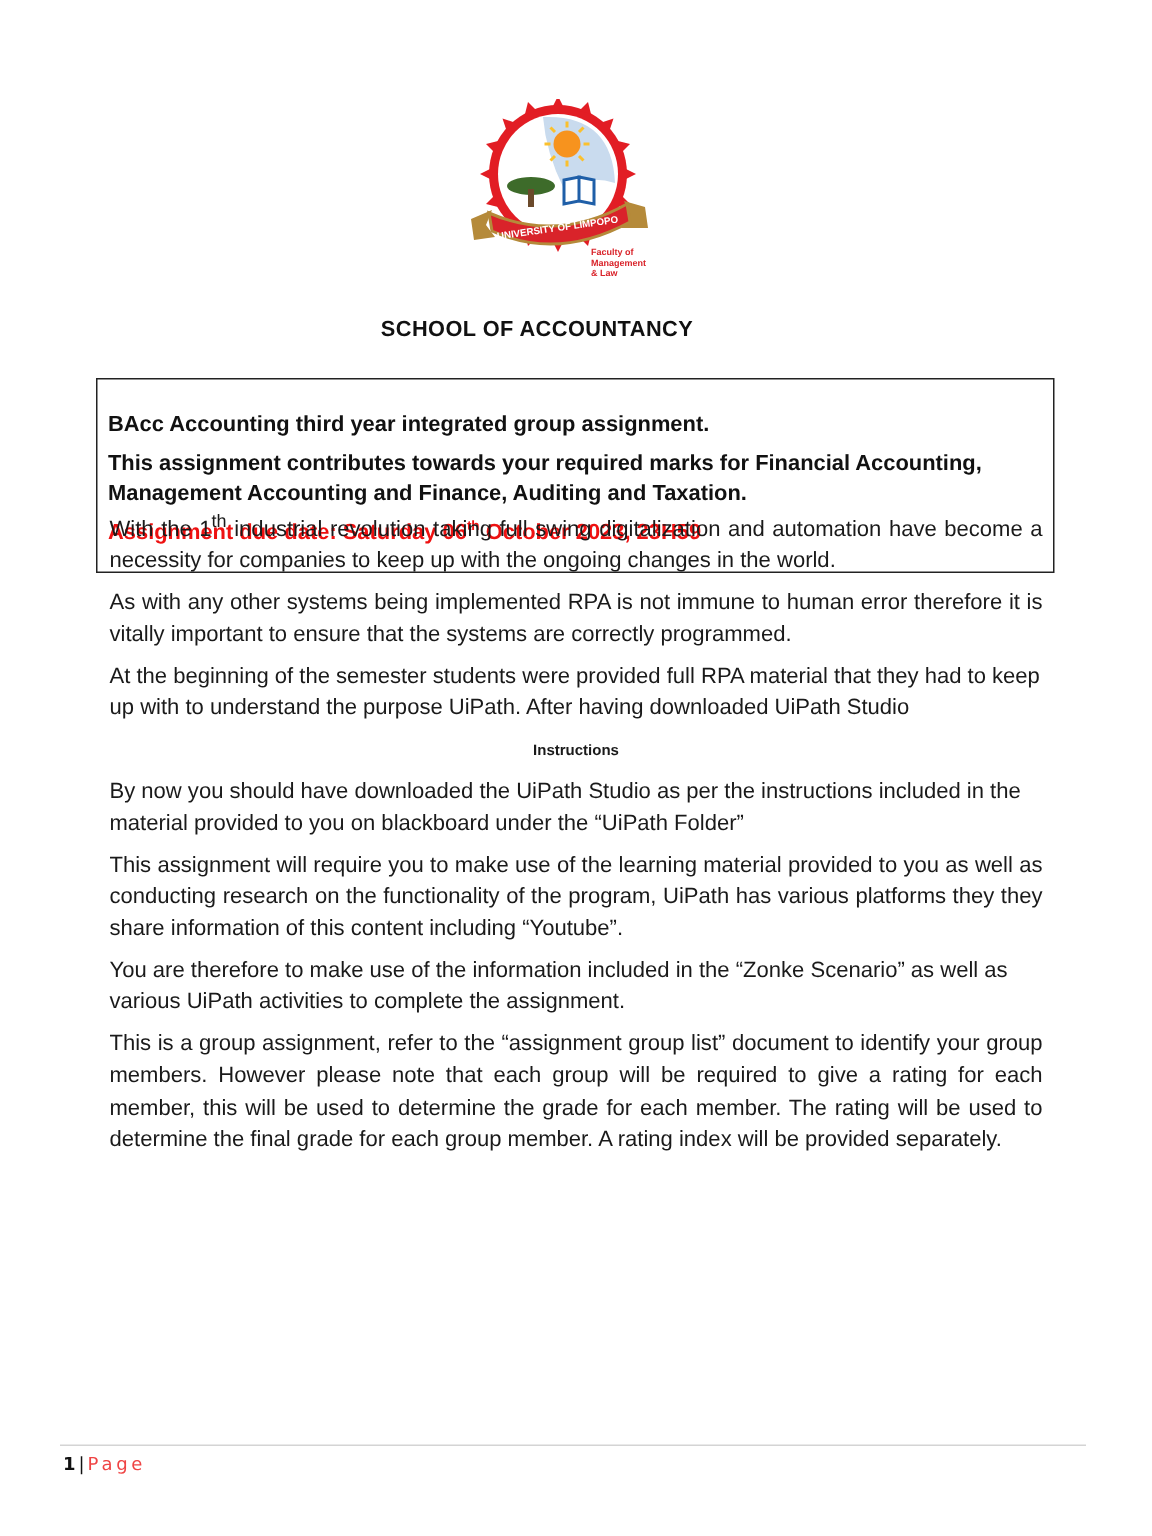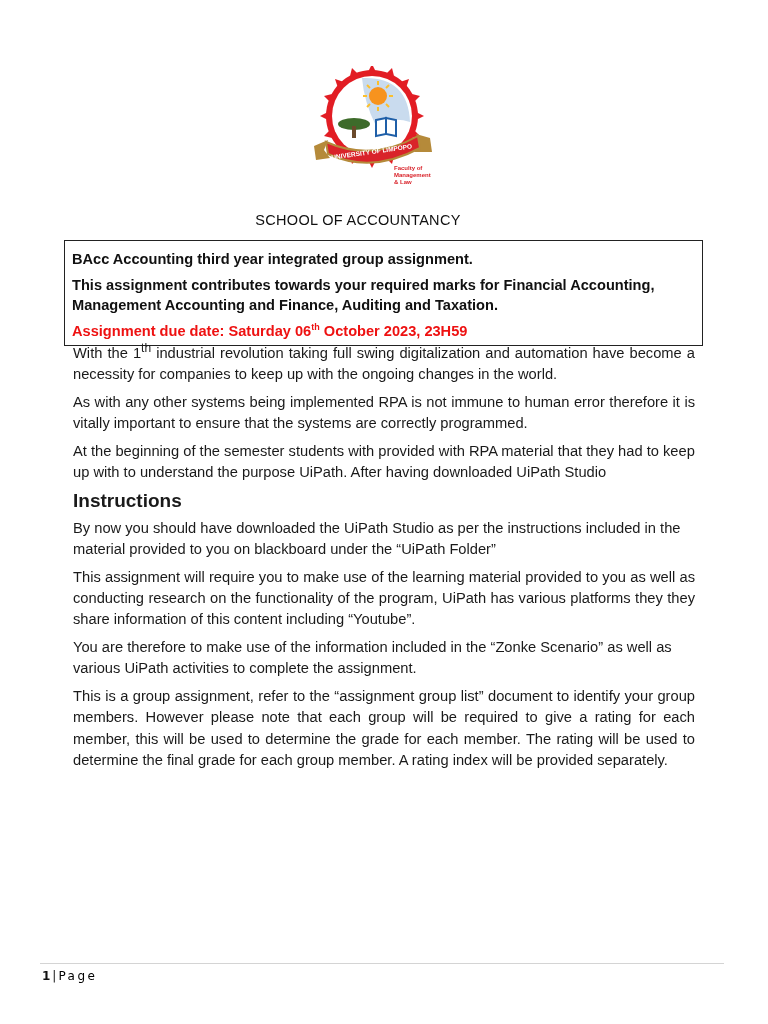--- a/index.html
+++ b/index.html
@@ -21,33 +21,33 @@
       top: 66px;
       width: 128px;
       height: 124px;
     }
     .school-title {
       position: absolute;
       top: 212px;
       left: 0;
       width: 716px;
       text-align: center;
-      font-weight: normal;
+      font-weight: bold;
       font-size: 14.5px;
       letter-spacing: 0.3px;
       color: #111;
     }
     .info-box {
       position: absolute;
       left: 64px;
-      top: 240px;
+      top: 252px;
       width: 623px;
       height: 88px;
       border: 1.5px solid #222;
-      padding: 8px 7px;
+      padding: 20px 7px;
       box-sizing: content-box;
     }
     .info-box p {
       margin: 0;
       font-weight: bold;
       font-size: 14.6px;
       line-height: 20px;
       color: #111;
     }
     .info-box .gap { height: 6px; }
@@ -68,23 +68,24 @@
     .body-text p {
       margin: 0 0 6.5px 0;
       font-size: 14.7px;
       line-height: 21.3px;
       text-align: justify;
       color: #1a1a1a;
     }
     .body-text p.left { text-align: left; }
     .body-text h3 {
       margin: 0 0 6px 0;
-      font-size: 19px;
+      font-size: 10px;
       line-height: 21.3px;
       font-weight: bold;
+      text-align: center;
     }
     .sup-big {
       font-size: 12px;
       vertical-align: 6px;
       line-height: 0;
     }
     .footer-line {
       position: absolute;
       left: 40px;
       top: 963px;
@@ -103,21 +104,21 @@
     .footer .num {
       font-weight: bold;
       color: #111;
     }
     .footer .sep {
       color: #111;
       margin: 0 2px;
     }
     .footer .pg {
       letter-spacing: 2.5px;
-      color: #000000;
+      color: #ef4444;
     }
   </style>
 </head>
 <body>
 
 <div class="logo">
   <svg width="128" height="124" viewBox="0 0 128 124">
 
     <g transform="translate(60,50)">
       <circle r="46" fill="#e21d24"></circle>
@@ -179,21 +180,21 @@
   <p>BAcc Accounting third year integrated group assignment.</p>
   <div class="gap"></div>
   <p>This assignment contributes towards your required marks for Financial Accounting, Management Accounting and Finance, Auditing and Taxation.</p>
   <div class="gap"></div>
   <p class="due"><span>Assignment due date: Saturday 06</span><sup>th</sup><span> October 2023, 23H59</span></p>
 </div>
 
 <div class="body-text">
   <p><span>With the 1</span><span class="sup-big">th</span><span> industrial revolution taking full swing digitalization and automation have become a necessity for companies to keep up with the ongoing changes in the world.</span></p>
   <p>As with any other systems being implemented RPA is not immune to human error therefore it is vitally important to ensure that the systems are correctly programmed.</p>
-  <p class="left">At the beginning of the semester students with provided with RPA material that they had to keep up with to understand the purpose UiPath. After having downloaded UiPath Studio</p>
+  <p class="left">At the beginning of the semester students were provided full RPA material that they had to keep up with to understand the purpose UiPath. After having downloaded UiPath Studio</p>
   <h3>Instructions</h3>
   <p class="left">By now you should have downloaded the UiPath Studio as per the instructions included in the material provided to you on blackboard under the “UiPath Folder”</p>
   <p>This assignment will require you to make use of the learning material provided to you as well as conducting research on the functionality of the program, UiPath has various platforms they they share information of this content including “Youtube”.</p>
   <p class="left">You are therefore to make use of the information included in the “Zonke Scenario” as well as various UiPath activities to complete the assignment.</p>
   <p>This is a group assignment, refer to the “assignment group list” document to identify your group members. However please note that each group will be required to give a rating for each member, this will be used to determine the grade for each member. The rating will be used to determine the final grade for each group member. A rating index will be provided separately.</p>
 </div>
 
 <div class="footer-line"></div>
 <div class="footer">
   <span class="num">1</span><span class="sep">|</span><span class="pg">Page</span>

